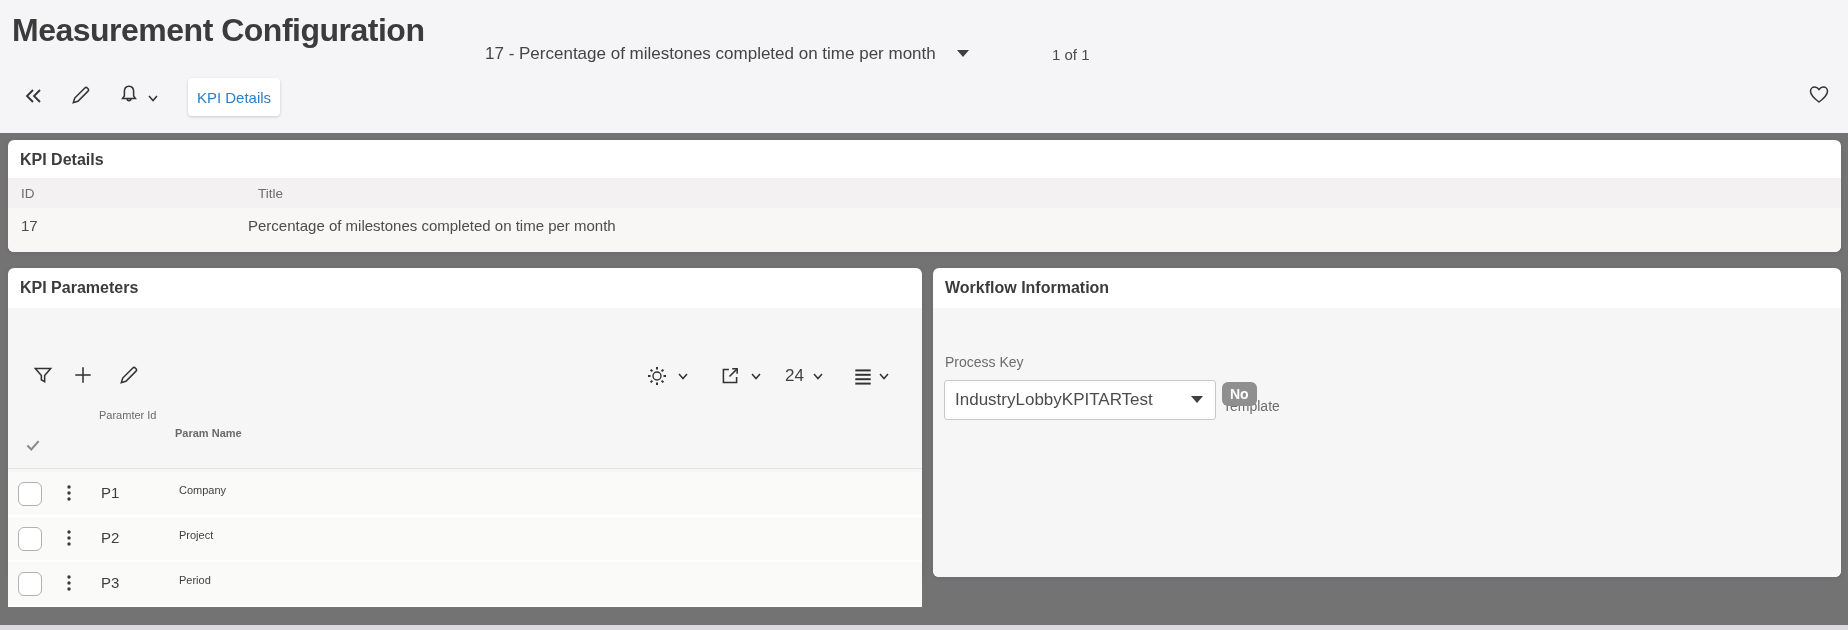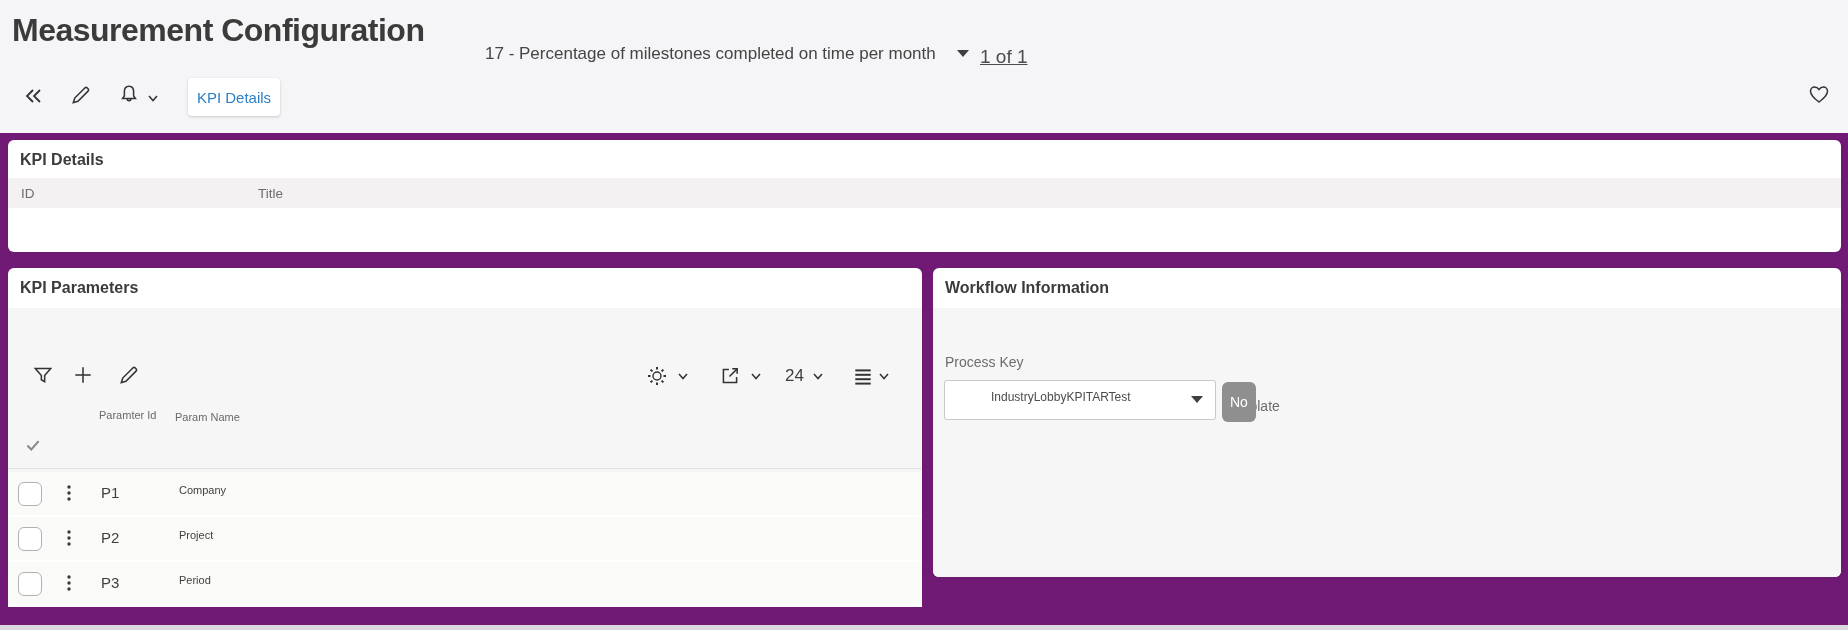--- a/index.html
+++ b/index.html
@@ -1,26 +1,26 @@
 <!DOCTYPE html>
 <html><head>
 <meta charset="utf-8">
 <style>
   html,body{margin:0;padding:0;}
-  .stage{position:relative;width:1848px;height:630px;background:#701a75;overflow:hidden;
+  .stage{position:relative;width:1848px;height:630px;background:#737373;overflow:hidden;
          font-family:"Liberation Sans",sans-serif;color:#3a3a3a;}
   svg{display:block;}
 
   
   .top-header{position:absolute;left:0;top:0;width:1848px;height:133px;background:#f5f4f6;}
   .page-title{position:absolute;left:12px;top:12px;font-size:32px;font-weight:700;color:#3b3b3b;letter-spacing:-0.5px;}
   .record-selector{position:absolute;left:485px;top:44px;font-size:17px;color:#454545;cursor:pointer;}
   .caret-down{width:0;height:0;border-left:6px solid transparent;border-right:6px solid transparent;border-top:7px solid #3f3f3f;}
   .record-caret{position:absolute;left:957px;top:50px;}
-  .record-count{position:absolute;left:980px;top:46px;font-size:19px;color:#4c4c4c;text-decoration:underline;}
+  .record-count{position:absolute;left:1052px;top:46px;font-size:15px;color:#4c4c4c;}
 
   .icon-btn{position:absolute;cursor:pointer;background:none;border:none;padding:0;}
   .tab-btn{position:absolute;left:188px;top:78px;width:92px;height:38px;background:#ffffff;border:none;
            border-radius:4px;box-shadow:0 1px 3px rgba(0,0,0,0.18);color:#2d7fc5;font-size:15px;
            font-family:"Liberation Sans",sans-serif;cursor:pointer;}
 
   
   .card{position:absolute;background:#ffffff;border-radius:6px;box-shadow:0 1px 4px rgba(60,50,80,0.15);}
   .card-title{position:absolute;left:12px;top:11px;font-size:16px;font-weight:700;color:#3b3b3b;}
   .card-body{position:absolute;left:0;right:0;top:40px;bottom:0;background:#f7f6f6;border-radius:0 0 6px 6px;}
@@ -32,37 +32,37 @@
   .kd-label{position:absolute;top:8px;font-size:13.5px;color:#6d6d6d;}
   .kd-value{position:absolute;top:9px;font-size:15px;color:#4c4c4c;}
 
   
   .kpi-params{left:8px;top:268px;width:914px;height:309px;}
   .grid-toolbar-icon{position:absolute;cursor:pointer;}
   .page-size{position:absolute;left:777px;top:58px;font-size:17px;color:#3f3f3f;cursor:pointer;}
   .tbl-header-check{position:absolute;left:16px;top:128px;cursor:pointer;}
   .col-head{position:absolute;font-size:11px;color:#6a6a6a;line-height:18px;}
   .col-head-paramid{left:91px;top:98px;width:62px;}
-  .col-head-paramname{left:167px;top:100px;width:120px;}
+  .col-head-paramname{left:167px;top:116px;width:120px;font-weight:bold;}
   .tbl-head-line{position:absolute;left:0;right:0;top:160px;border-bottom:1px solid #e3e1e1;}
   .param-row{position:absolute;left:0;right:0;height:43px;background:#fafaf9;border-bottom:2px solid #ffffff;}
   .row-check{position:absolute;left:10px;top:10px;width:22px;height:22px;background:#fff;border:1.5px solid #b2b0b0;border-radius:6px;cursor:pointer;}
   .row-kebab{position:absolute;left:54px;top:10px;cursor:pointer;}
   .cell-pid{position:absolute;left:93px;top:12px;font-size:15px;color:#3f3f3f;}
   .cell-pname{position:absolute;left:171px;top:12px;font-size:11px;color:#3f3f3f;}
 
   
   .workflow{left:933px;top:268px;width:908px;height:309px;}
   .field-label{position:absolute;font-size:14px;color:#6d6d6d;}
   .process-select{position:absolute;left:11px;top:72px;width:270px;height:38px;background:#fff;border:1px solid #c9c7c7;
                   border-radius:3px;cursor:pointer;}
-  .process-select-text{position:absolute;left:10px;top:9px;font-size:12px;color:#4c4c4c;white-space:nowrap;margin-left:36px;}
+  .process-select-text{position:absolute;left:10px;top:9px;font-size:17px;color:#4c4c4c;white-space:nowrap;}
   .process-select-caret{position:absolute;right:12px;top:15px;}
-  .badge{position:absolute;left:289px;top:74px;background:#8f8f8f;color:#ffffff;font-size:14px;font-weight:400;
-         padding:12px 8px;border-radius:6px;}
+  .badge{position:absolute;left:289px;top:74px;background:#8f8f8f;color:#ffffff;font-size:14px;font-weight:700;
+         padding:4px 8px;border-radius:6px;}
 
   .bottom-strip{position:absolute;left:0;top:625px;width:1848px;height:5px;background:#dcdadf;}
 </style>
 </head>
 <body>
 
 <div class="stage">
 
   <div class="top-header">
     <div class="page-title">Measurement Configuration</div>
@@ -113,20 +113,24 @@
         </svg>
       </span>
     </button>
   </div>
 
   <div class="card kpi-details">
     <div class="card-title">KPI Details</div>
     <div class="kd-label-row">
       <span class="kd-label" style="left:13px;">ID</span>
       <span class="kd-label" style="left:250px;">Title</span>
+    </div>
+    <div class="kd-value-row">
+      <span class="kd-value" style="left:13px;">17</span>
+      <span class="kd-value" style="left:240px;">Percentage of milestones completed on time per month</span>
     </div>
   </div>
 
   <div class="card kpi-params">
     <div class="card-title">KPI Parameters</div>
     <div class="card-body">
 
       <span class="grid-toolbar-icon" style="left:24px;top:56px;">
         <span>
           <svg width="22" height="22" viewBox="0 0 20 20" fill="none" stroke="#333" stroke-width="1.4">

